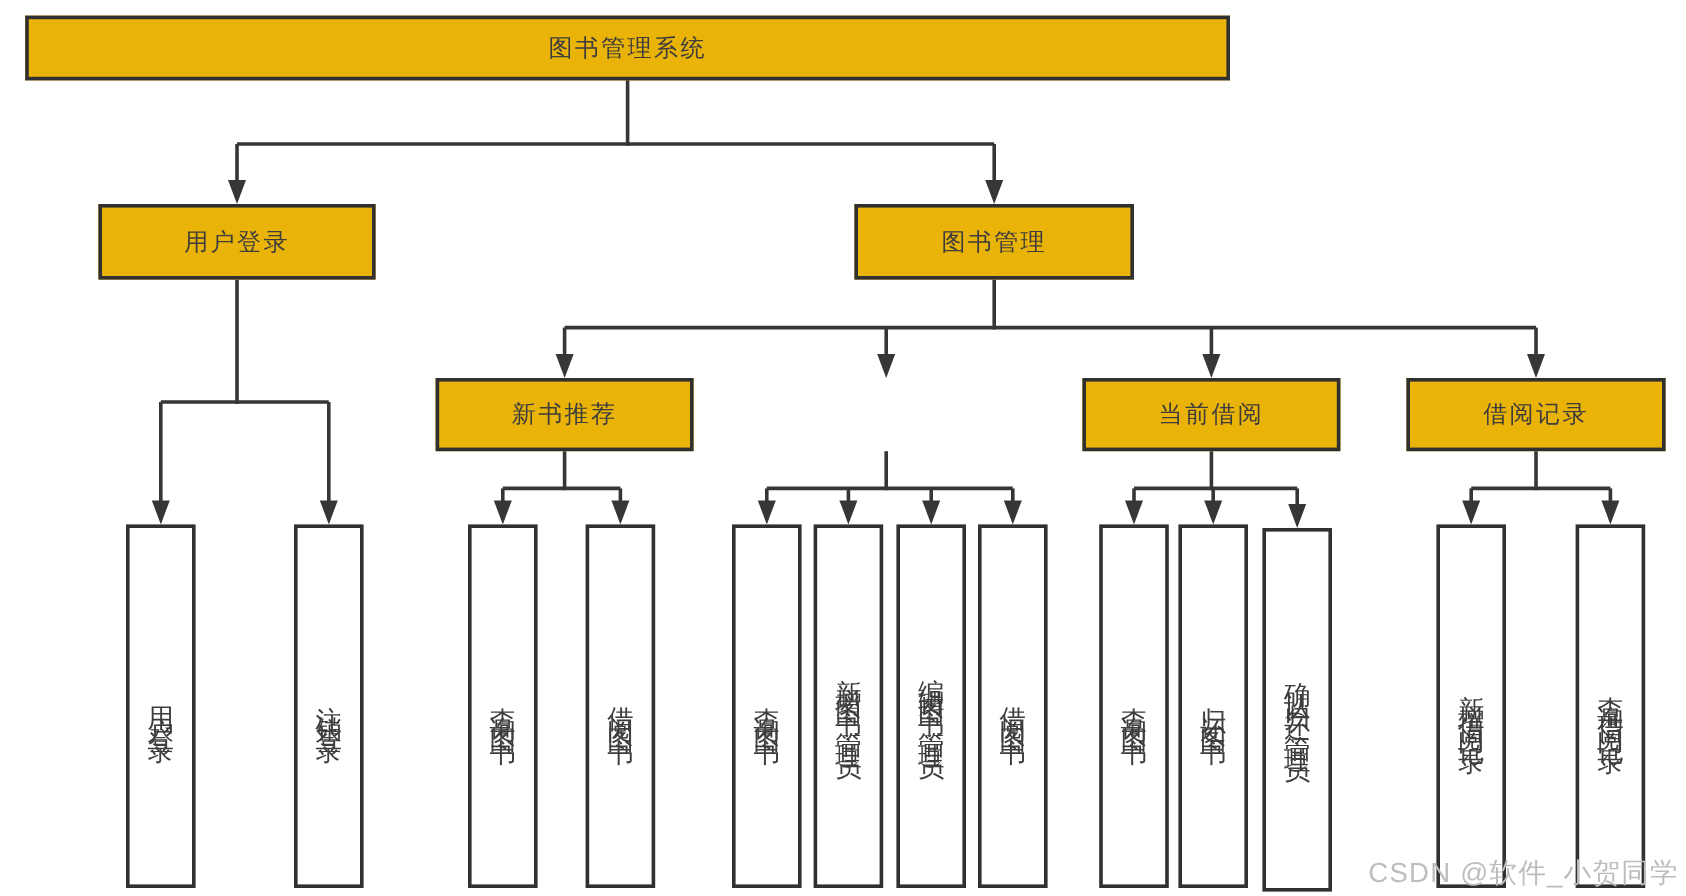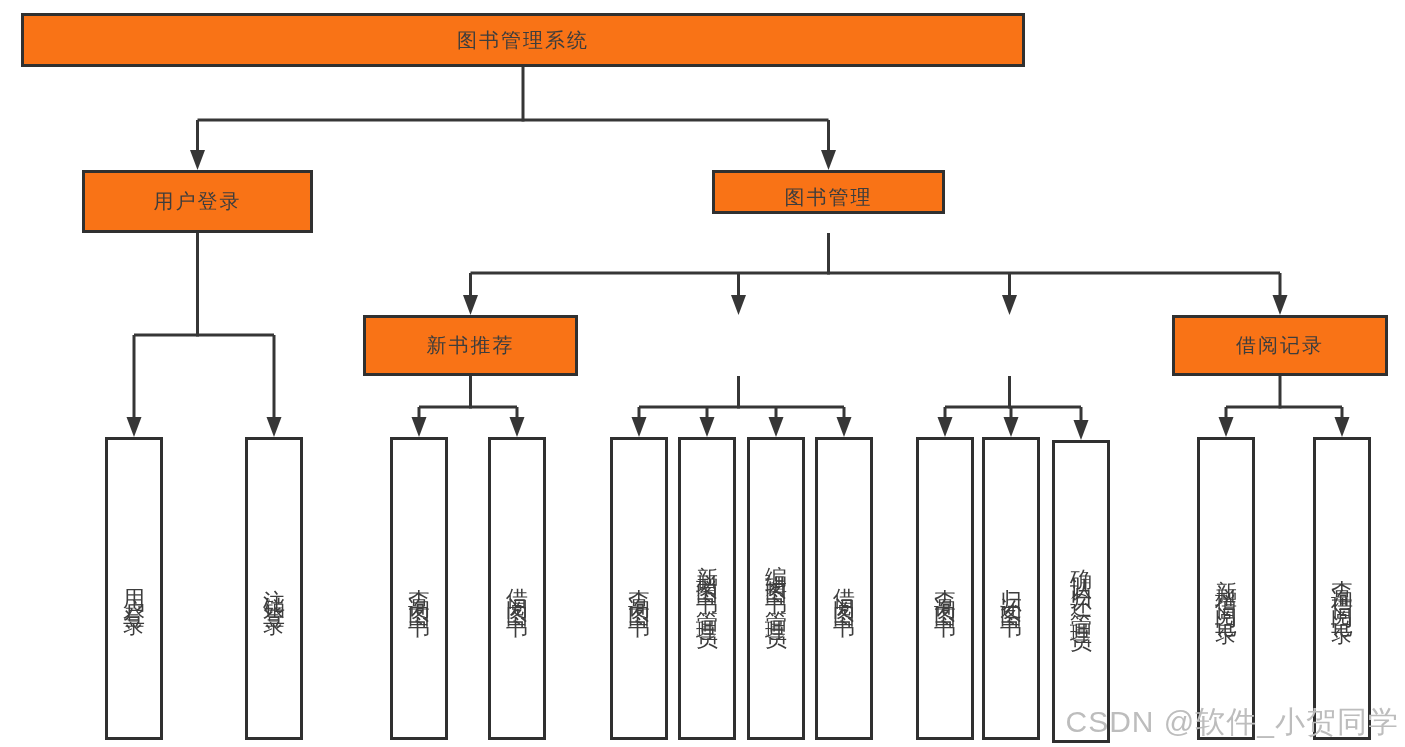--- a/index.html
+++ b/index.html
@@ -26,21 +26,21 @@
     stroke-width: 3;
   }
   #connectors polygon {
     fill: #363636;
     stroke: none;
   }
   .hbox {
     position: absolute;
     box-sizing: border-box;
     border: 3px solid #303030;
-    background: #f97316;
+    background: #eab308;
     display: flex;
     align-items: center;
     justify-content: center;
     font-size: 20px;
     color: #3d3d3d;
     letter-spacing: 2px;
     z-index: 1;
     white-space: nowrap;
   }
   .vbox {
@@ -62,21 +62,21 @@
     font-size: 22px;
     letter-spacing: 9px;
     color: #3d3d3d;
     line-height: 1;
     white-space: nowrap;
   }
   
   #box-root            { left: 21px;  top: 13px;  width: 1004px; height: 54px; }
   
   #box-user-login      { left: 82px;  top: 170px; width: 231px;  height: 63px; }
-  #box-book-management { left: 712px; top: 170px; width: 233px;  height: 44px; align-items: flex-end; }
+  #box-book-management { left: 712px; top: 170px; width: 233px;  height: 63px; }
   
   .l3 { top: 315px; height: 61px; width: 215px; }
   #box-new-book-recommend { left: 363px; text-align: right;  }
   #box-book-borrow        { left: 631px;  }
   #box-current-borrow     { left: 902px;  }
   #box-borrow-records     { left: 1172px; width: 216px; }
   
   #leaf-ul-0 { left: 105px; }
   #leaf-ul-1 { left: 245px; }
   #leaf-nb-0 { left: 390px; }
@@ -87,21 +87,21 @@
   #leaf-bb-3 { left: 815px; }
   #leaf-cb-0 { left: 916px; }
   #leaf-cb-1 { left: 982px; }
   #leaf-cb-2 { left: 1052px; top: 440px; }
   #leaf-br-0 { left: 1197px; }
   #leaf-br-1 { left: 1313px; }
   #watermark {
     position: absolute;
     right: 6px;
     bottom: 4px;
-    font-size: 30px;
+    font-size: 23px;
     color: #bdbdbd;
     letter-spacing: 1px;
     z-index: 2;
     white-space: nowrap;
     text-align: center;
   }
 </style>
 </head>
 <body>
 
@@ -176,20 +176,23 @@
   <div class="hbox" id="box-user-login">
     <span>用户登录</span>
   </div>
   <div class="hbox" id="box-book-management">
     <span>图书管理</span>
   </div>
 
   <div class="hbox l3" id="box-new-book-recommend">
     <span>新书推荐</span>
   </div>
+  <div class="hbox l3" id="box-current-borrow">
+    <span>当前借阅</span>
+  </div>
   <div class="hbox l3" id="box-borrow-records">
     <span>借阅记录</span>
   </div>
 
   <div class="vbox" id="leaf-ul-0">
     <span>用户登录</span>
   </div>
   <div class="vbox" id="leaf-ul-1">
     <span>注销登录</span>
   </div>

